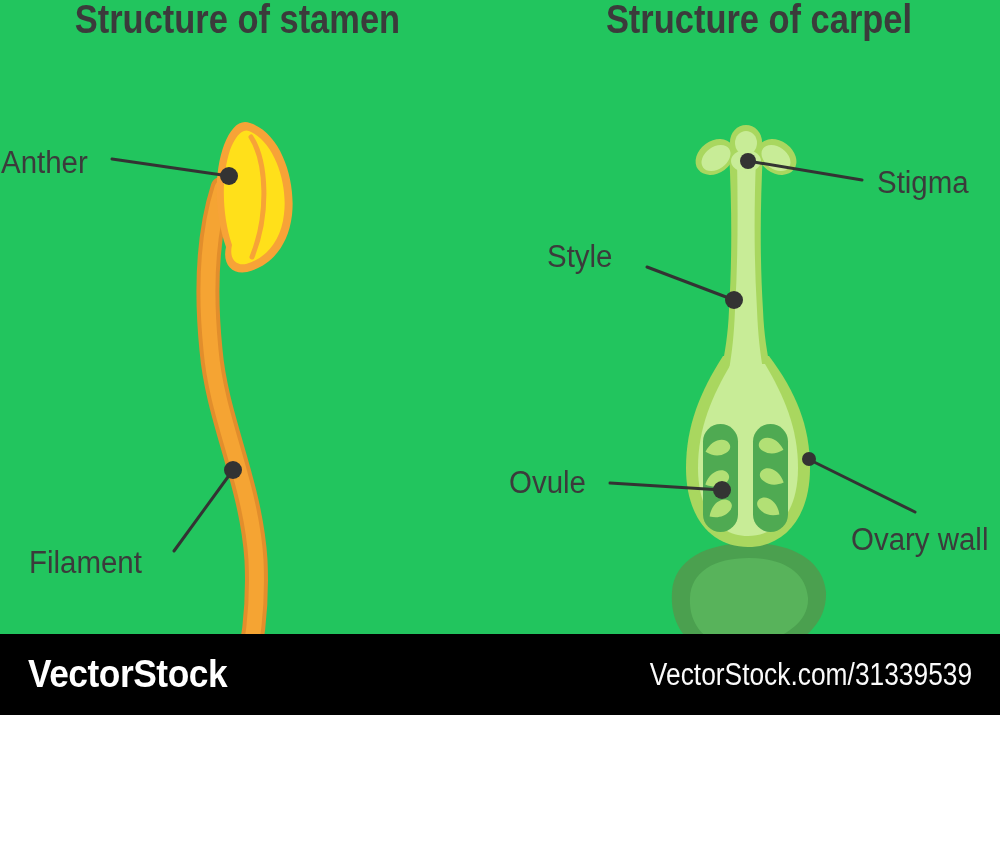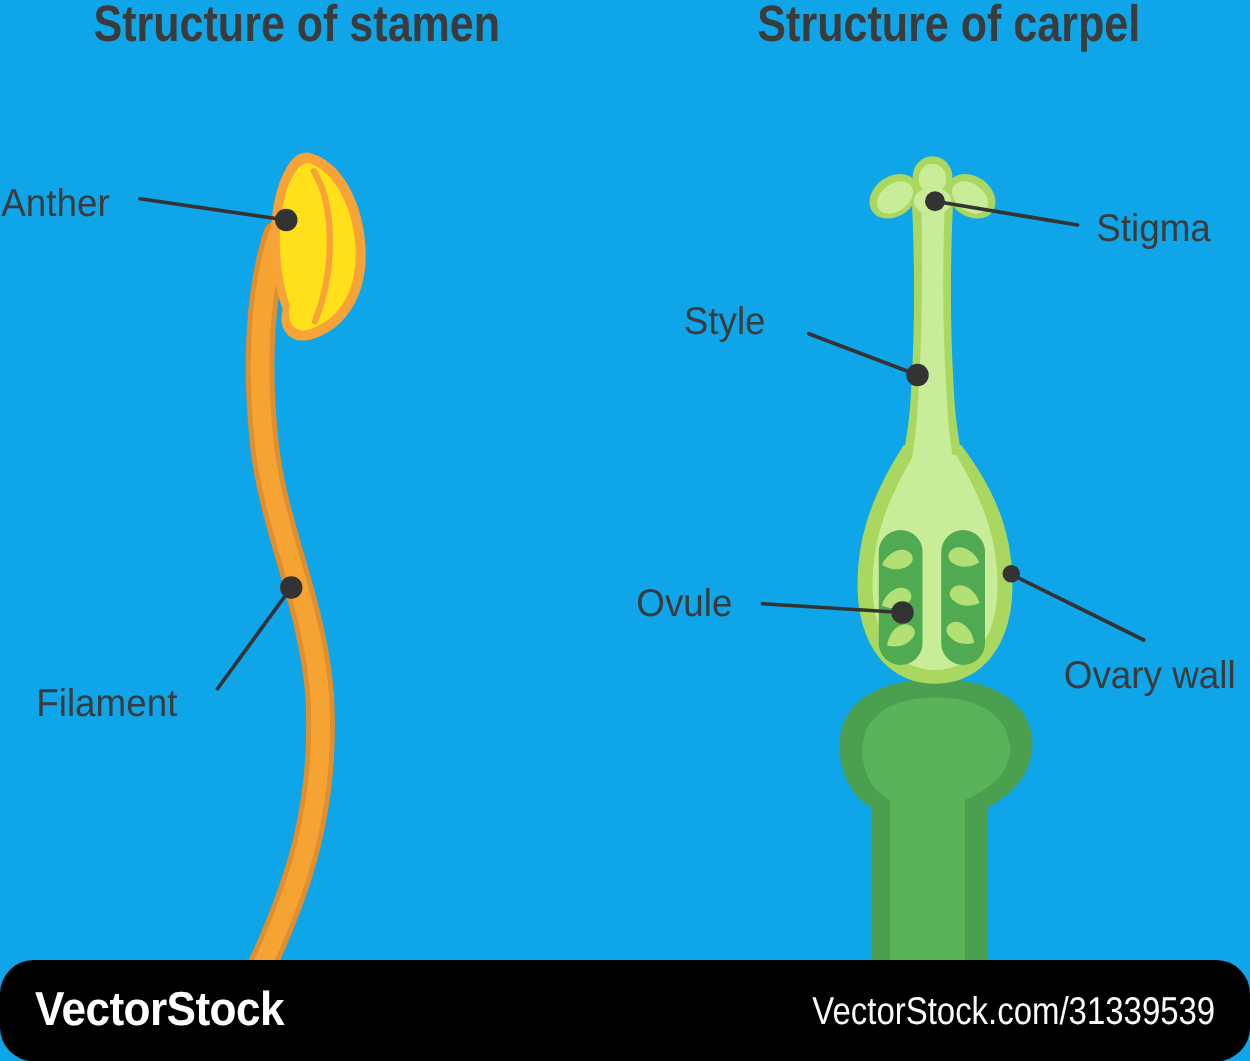--- a/index.html
+++ b/index.html
@@ -1,20 +1,20 @@
 <!DOCTYPE html>
 <html><head>
 <meta charset="utf-8">
 <style>
   html, body { margin: 0; padding: 0; background: #ffffff; }
   .canvas {
     position: relative;
     width: 1000px;
-    height: 849px;
-    background: #0ea5e9;
+    height: 715px;
+    background: #22c55e;
     overflow: hidden;
     font-family: "Liberation Sans", sans-serif;
   }
   svg.diagram { position: absolute; left: 0; top: 0; }
   .title {
     position: absolute;
     top: -5px;
     color: #3b3b3b;
     font-size: 41px;
     font-weight: 700;
@@ -45,21 +45,20 @@
   .watermark-bar {
     position: absolute;
     left: 0; right: 0; bottom: 0;
     height: 81px;
     background: #000000;
     display: flex;
     align-items: center;
     justify-content: space-between;
     padding: 0 28px;
     box-sizing: border-box;
-    border-radius: 27px;
   }
   .brand {
     color: #ffffff;
     font-size: 38px;
     font-weight: 700;
     letter-spacing: -0.5px;
     transform: scaleX(0.93);
     transform-origin: left center;
     white-space: nowrap;
   }

